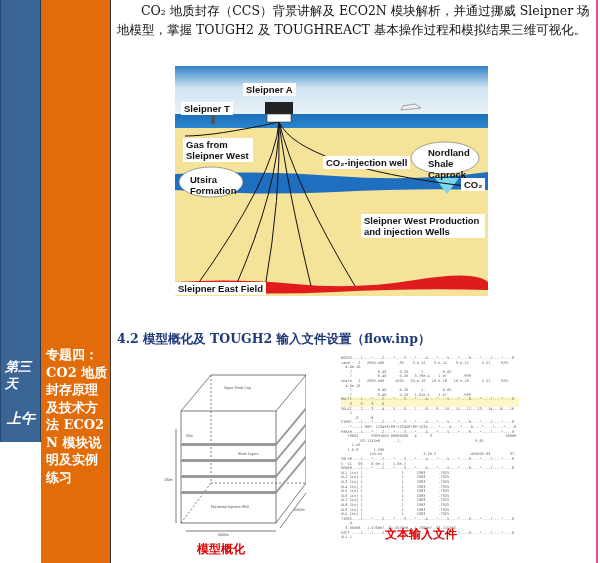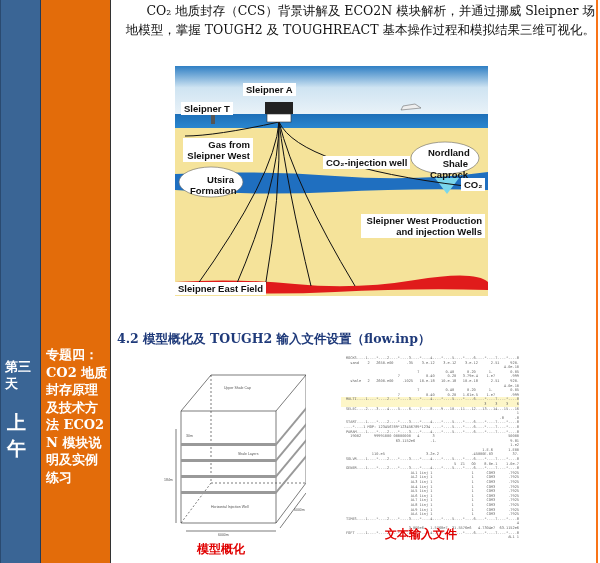--- a/index.html
+++ b/index.html
@@ -1,21 +1,21 @@
 <!DOCTYPE html>
 <html><head>
 <meta charset="utf-8">
 <style>
   html, body { margin:0; padding:0; background:#ffffff; }
   body { width:600px; height:563px; position:relative; overflow:hidden; font-family:"DejaVu Serif", serif; }
-  .col-day { position:absolute; left:0; top:0; width:41px; height:563px; background:#3a6595; border-right:1px solid #1f3a5a; border-left:1px solid #2a4a70; box-sizing:border-box; }
+  .col-day { position:absolute; left:0; top:0; width:41px; height:442px; background:#3a6595; border-right:1px solid #1f3a5a; border-left:1px solid #2a4a70; box-sizing:border-box;font-style:italic; }
   .col-topic { position:absolute; left:41px; top:0; width:70px; height:563px; background:#e36c0a; border-right:1px solid #333; box-sizing:border-box; }
-  .content { position:absolute; left:111px; top:0; width:487px; height:563px; border-right:2px solid #f97316; box-sizing:border-box;text-align:right; }
+  .content { position:absolute; left:111px; top:0; width:487px; height:563px; border-right:2px solid #ec4899; box-sizing:border-box; }
   .day-label { position:absolute; left:4px; top:358px; width:34px; color:#ffffff; font-size:13px; line-height:17px; font-weight:bold; }
-  .day-period { position:absolute; left:6px; top:410px; color:#ffffff; font-size:19px; font-weight:bold; }
+  .day-period { position:absolute; left:6px; top:410px; color:#ffffff; font-size:14px; font-weight:bold; }
   .topic-text { position:absolute; left:5px; top:346px; width:62px; color:#ffffff; font-size:13px; line-height:17.5px; font-weight:bold; word-break:break-all; }
   .intro { position:absolute; left:6px; top:1px; width:478px; font-size:12.5px; line-height:19px; color:#111; text-indent:24px; }
   .h41 { position:absolute; left:6px; top:40px; font-size:12.5px; font-weight:bold; color:#1f3a7a; }
   .h42 { position:absolute; left:6px; top:331px; font-size:12.5px; font-weight:bold; color:#1f3a7a; }
   .fig1 { position:absolute; left:64px; top:66px; width:313px; height:230px; overflow:hidden; }
   .cap1 { position:absolute; left:168px; top:302px; font-size:12px; font-weight:bold; color:#e00000; }
   .fig2 { position:absolute; left:45px; top:363px; width:150px; height:175px; }
   .cap2 { position:absolute; left:86px; top:541px; font-size:12px; font-weight:bold; color:#e00000; }
   .fig3 { position:absolute; left:230px; top:356px; width:178px; height:183px; background:#fff; font-family:"DejaVu Sans Mono", monospace; font-size:3.6px; line-height:4.6px; color:#666; overflow:hidden; }
   .cap3 { position:absolute; left:274px; top:526px; font-size:12px; font-weight:bold; color:#e00000; }

